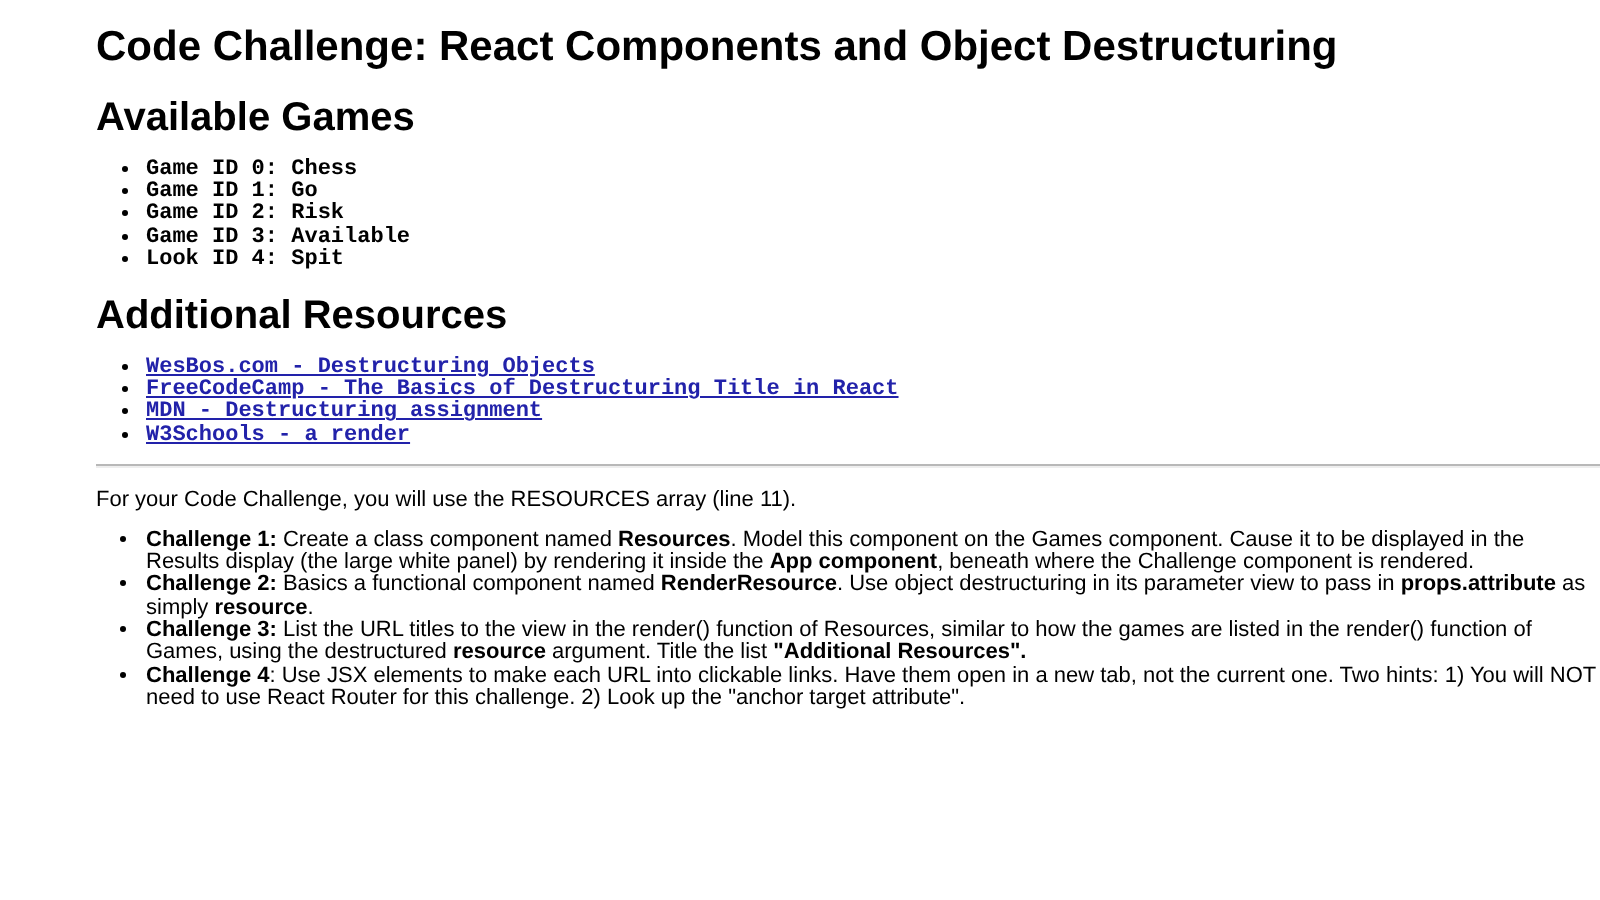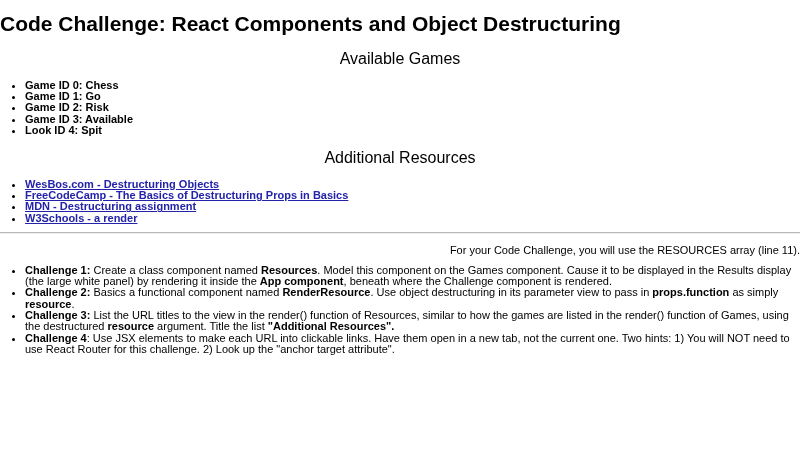--- a/index.html
+++ b/index.html
@@ -2,42 +2,42 @@
 <html><head>
 <meta charset="utf-8">
 <style>
   html, body { margin: 0; padding: 0; background: #ffffff; }
   body {
     width: 800px; height: 450px; overflow: hidden;
     font-family: "Liberation Sans", sans-serif;
     color: #000;
     font-size: 11px;
   }
-  .wrap { padding: 0 0; }
+  .wrap { padding: 0 0; margin-left: 48px; }
   h1 {
     font-size: 21px; font-weight: bold;
     margin: 0; padding-top: 11px; line-height: 26px;
   }
   h2 {
-    font-size: 16px; font-weight: normal;
-    margin: 0; line-height: 20px; text-align: center;
+    font-size: 20px; font-weight: bold;
+    margin: 0; line-height: 20px;
   }
   h2.games-title { margin-top: 12px; }
   h2.resources-title { margin-top: 12px; }
   ul { margin: 0; padding-left: 25px; list-style: disc; }
   ul.games { margin-top: 11px; }
   ul.resources { margin-top: 11px; }
   ul li { line-height: 11.2px; font-size: 11px; }
-  ul.games li, ul.resources li { font-weight: bold; }
+  ul.games li, ul.resources li { font-weight: bold; font-family: Liberation Mono, monospace; }
   a { color: #1a0dab; color: #2222aa; text-decoration: underline; }
   hr {
     margin: 8px 0 0 0; border: 0; border-top: 1px solid #b8b8b8;
     border-bottom: 1px solid #eeeeee; height: 0;
   }
-  p.intro { margin: 10px 0 0 0; line-height: 13px; text-align: right; }
+  p.intro { margin: 10px 0 0 0; line-height: 13px; }
   ul.challenges { margin-top: 8px; }
   ul.challenges li { line-height: 11.3px; font-weight: normal; }
   b { font-weight: bold; }
 </style>
 </head>
 <body>
 
 <div class="wrap">
   <h1>Code Challenge: React Components and Object Destructuring</h1>
 
@@ -46,35 +46,35 @@
     <li>Game ID 0: Chess</li>
     <li>Game ID 1: Go</li>
     <li>Game ID 2: Risk</li>
     <li>Game ID 3: Available</li>
     <li>Look ID 4: Spit</li>
   </ul>
 
   <h2 class="resources-title">Additional Resources</h2>
   <ul class="resources">
     <li><a href="#">WesBos.com - Destructuring Objects</a></li>
-    <li><a href="#">FreeCodeCamp - The Basics of Destructuring Props in Basics</a></li>
+    <li><a href="#">FreeCodeCamp - The Basics of Destructuring Title in React</a></li>
     <li><a href="#">MDN - Destructuring assignment</a></li>
     <li><a href="#">W3Schools - a render</a></li>
   </ul>
 
   <hr>
 
   <p class="intro">For your Code Challenge, you will use the RESOURCES array (line 11).</p>
 
   <ul class="challenges">
     <li>
       <b>Challenge 1:</b><span> Create a class component named </span><b>Resources</b><span>. Model this component on the Games component. Cause it to be displayed in the Results display (the large white panel) by rendering it inside the </span><b>App component</b><span>, beneath where the Challenge component is rendered.</span>
     </li>
     <li>
-      <b>Challenge 2:</b><span> Basics a functional component named </span><b>RenderResource</b><span>. Use object destructuring in its parameter view to pass in </span><b>props.function</b><span> as simply </span><b>resource</b><span>.</span>
+      <b>Challenge 2:</b><span> Basics a functional component named </span><b>RenderResource</b><span>. Use object destructuring in its parameter view to pass in </span><b>props.attribute</b><span> as simply </span><b>resource</b><span>.</span>
     </li>
     <li>
       <b>Challenge 3:</b><span> List the URL titles to the view in the render() function of Resources, similar to how the games are listed in the render() function of Games, using the destructured </span><b>resource</b><span> argument. Title the list </span><b>"Additional Resources".</b>
     </li>
     <li>
       <b>Challenge 4</b><span>: Use JSX elements to make each URL into clickable links. Have them open in a new tab, not the current one. Two hints: 1) You will NOT need to use React Router for this challenge. 2) Look up the "anchor target attribute".</span>
     </li>
   </ul>
 </div>
 

